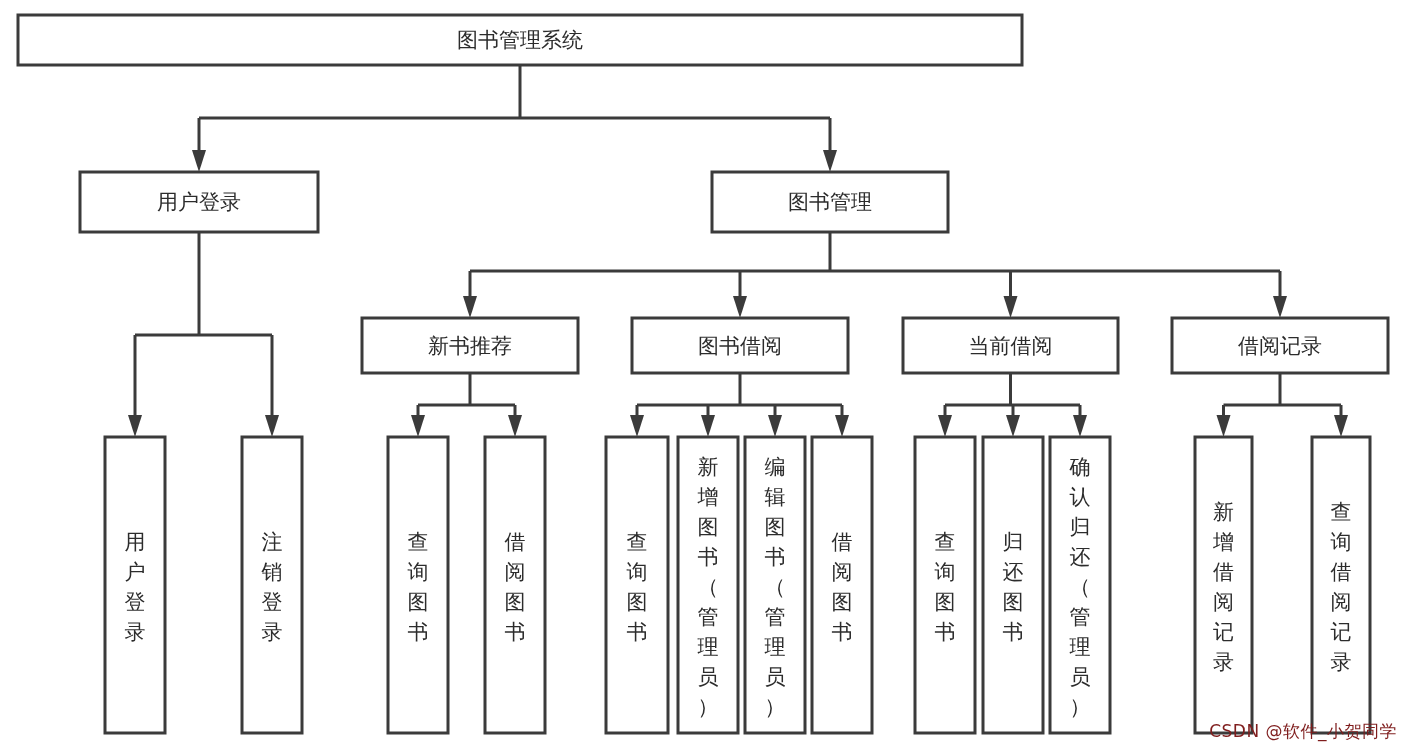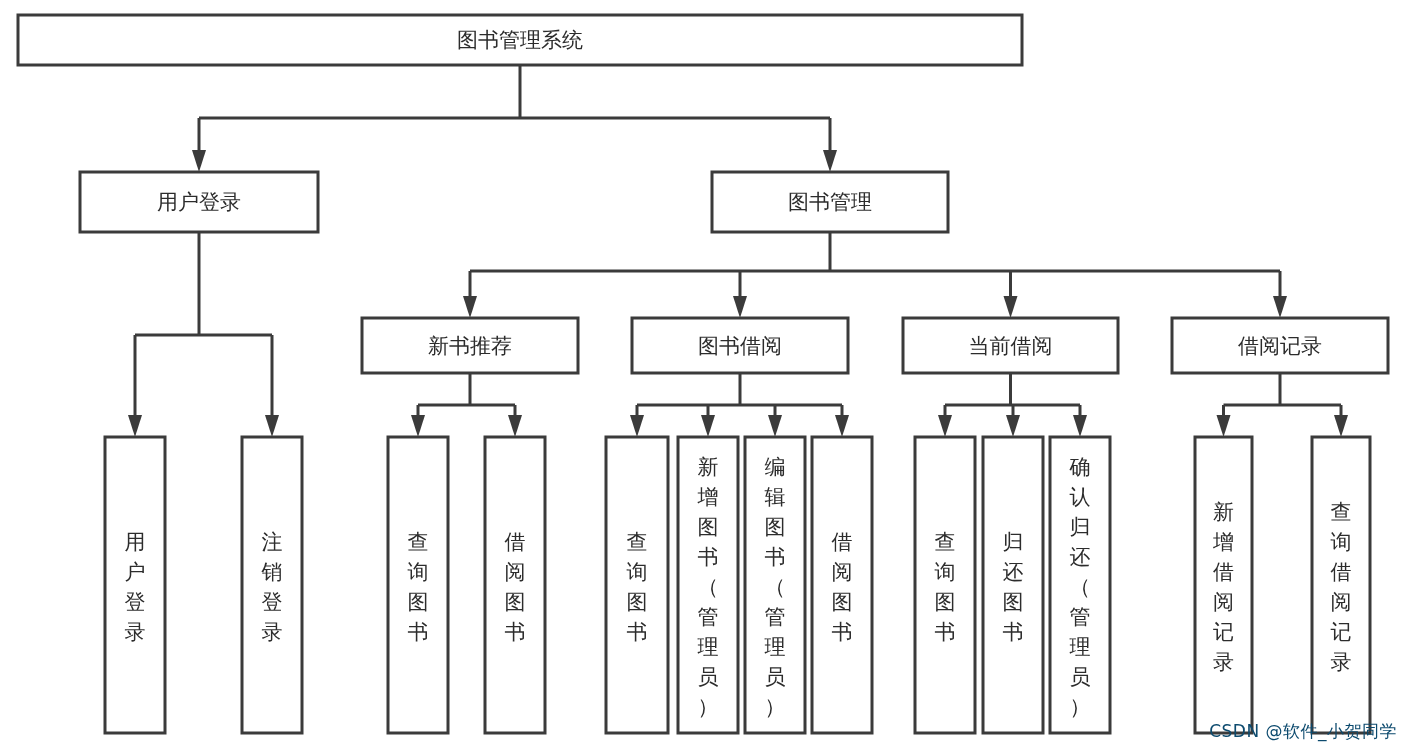--- a/index.html
+++ b/index.html
@@ -7,21 +7,21 @@
        font-family:"Liberation Sans","DejaVu Sans",sans-serif;}
   #chart-root{position:relative;width:1405px;height:747px;background:#fff;}
   svg#flow{position:absolute;left:0;top:0;width:1405px;height:747px;display:block;}
   .box-rect{fill:#ffffff;stroke:#3b3b3b;stroke-width:3;}
   .conn{stroke:#3b3b3b;stroke-width:3;fill:none;stroke-linecap:butt;}
   .arrow-head{fill:#3b3b3b;}
   .node-label{fill:#2c2c2c;font-family:"DejaVu Sans","Liberation Sans",sans-serif;
               font-size:21px;text-anchor:middle;dominant-baseline:middle;}
   .vlabel{fill:#2c2c2c;font-family:"DejaVu Sans","Liberation Sans",sans-serif;
           font-size:21px;text-anchor:middle;}
-  .watermark{position:absolute;right:8px;bottom:4px;color:#0c4a6e;font-size:17px;
+  .watermark{position:absolute;right:8px;bottom:4px;color:#7f1d1d;font-size:17px;
              font-family:"DejaVu Sans","Liberation Sans",sans-serif;white-space:nowrap;
              letter-spacing:.5px;}
 </style>
 </head>
 <body>
 
 <div id="chart-root">
   <svg id="flow" viewBox="0 0 1405 747">
     <g id="connectors">
         <line x1="520" y1="65" x2="520" y2="118" class="conn"></line>

